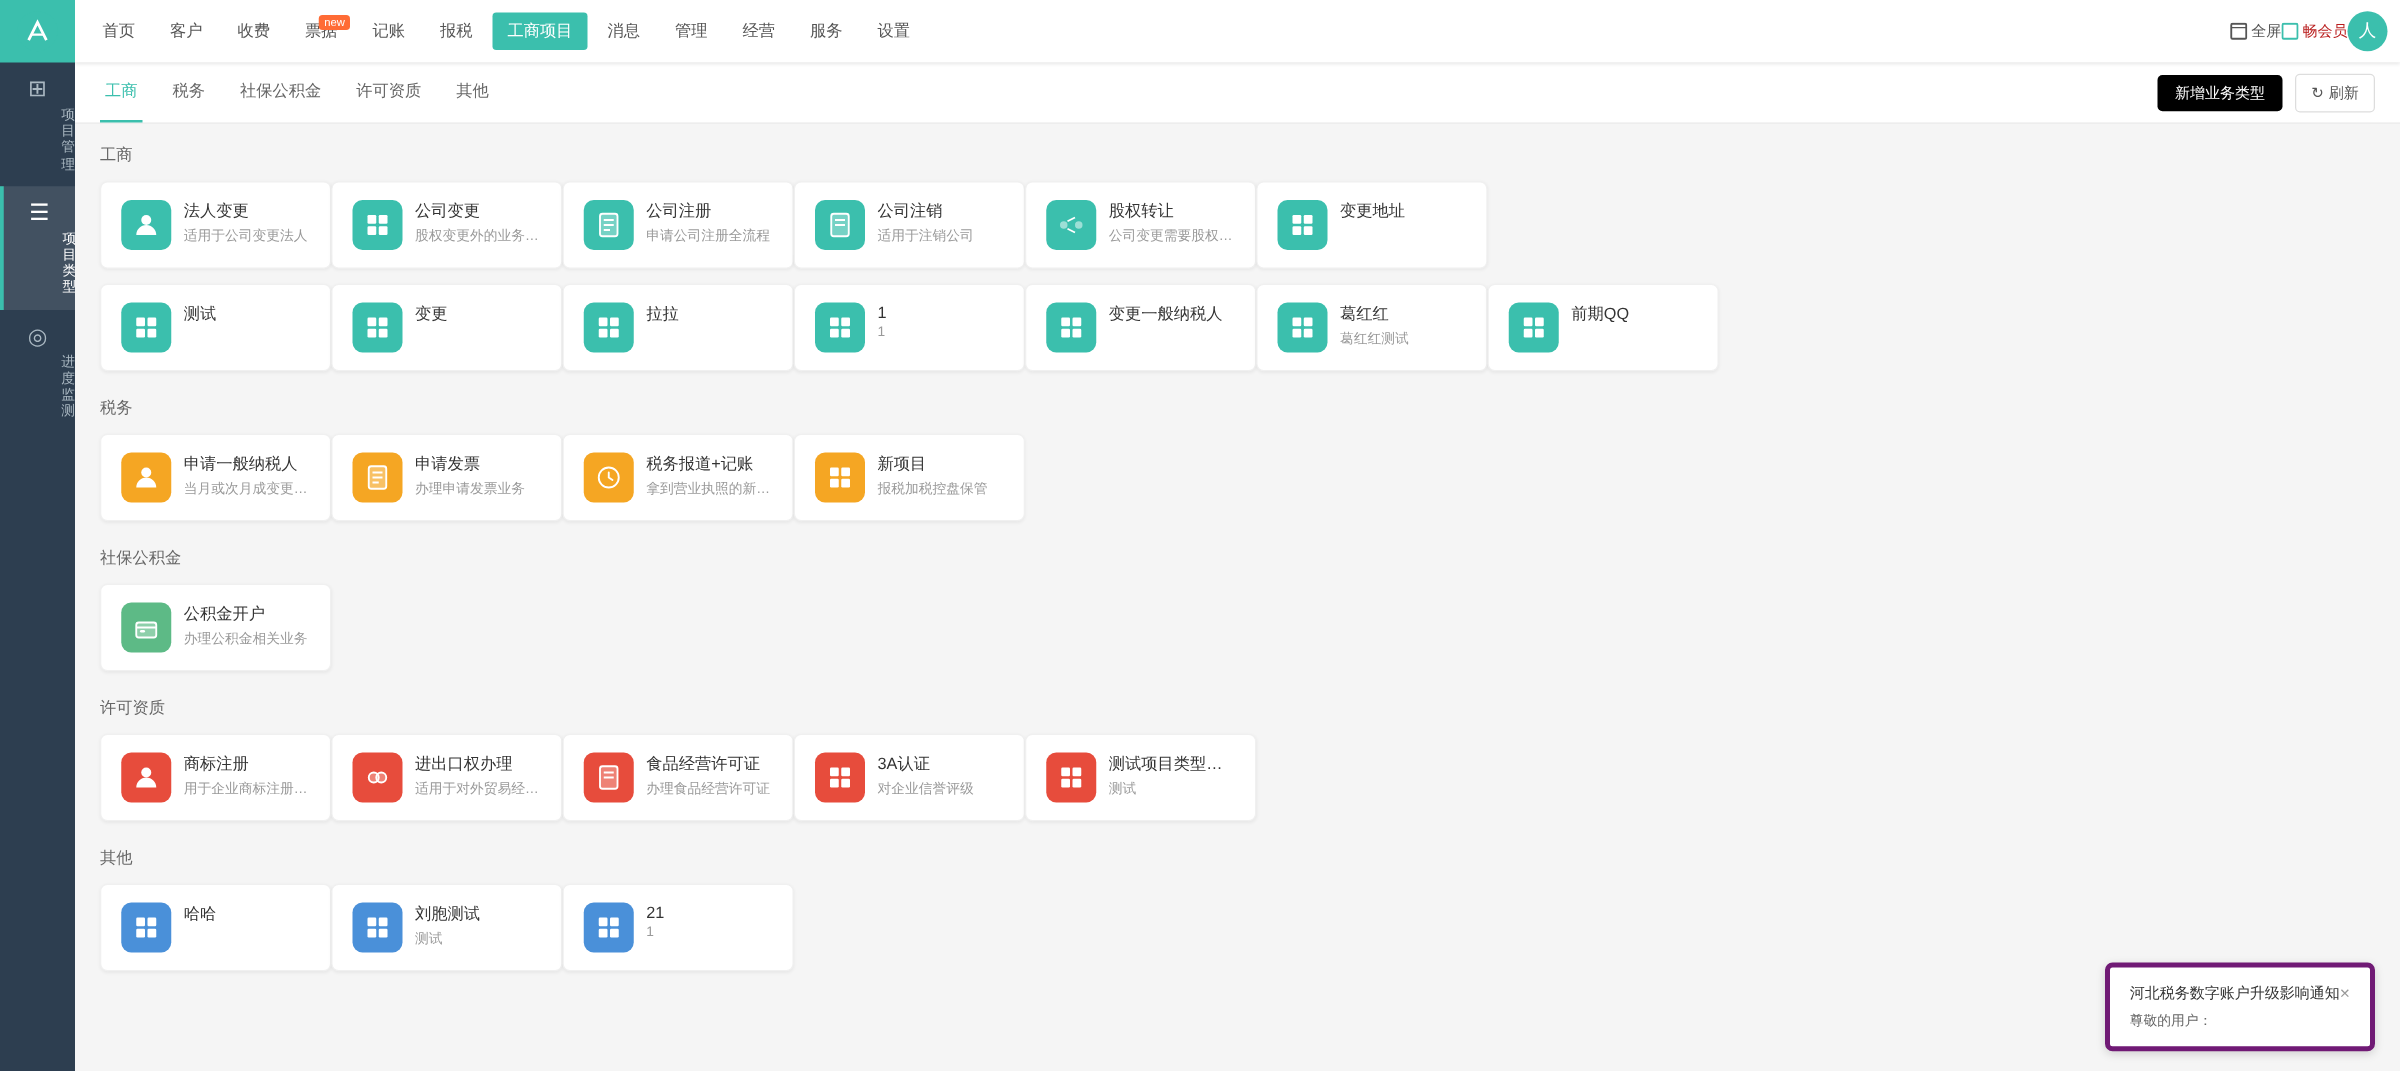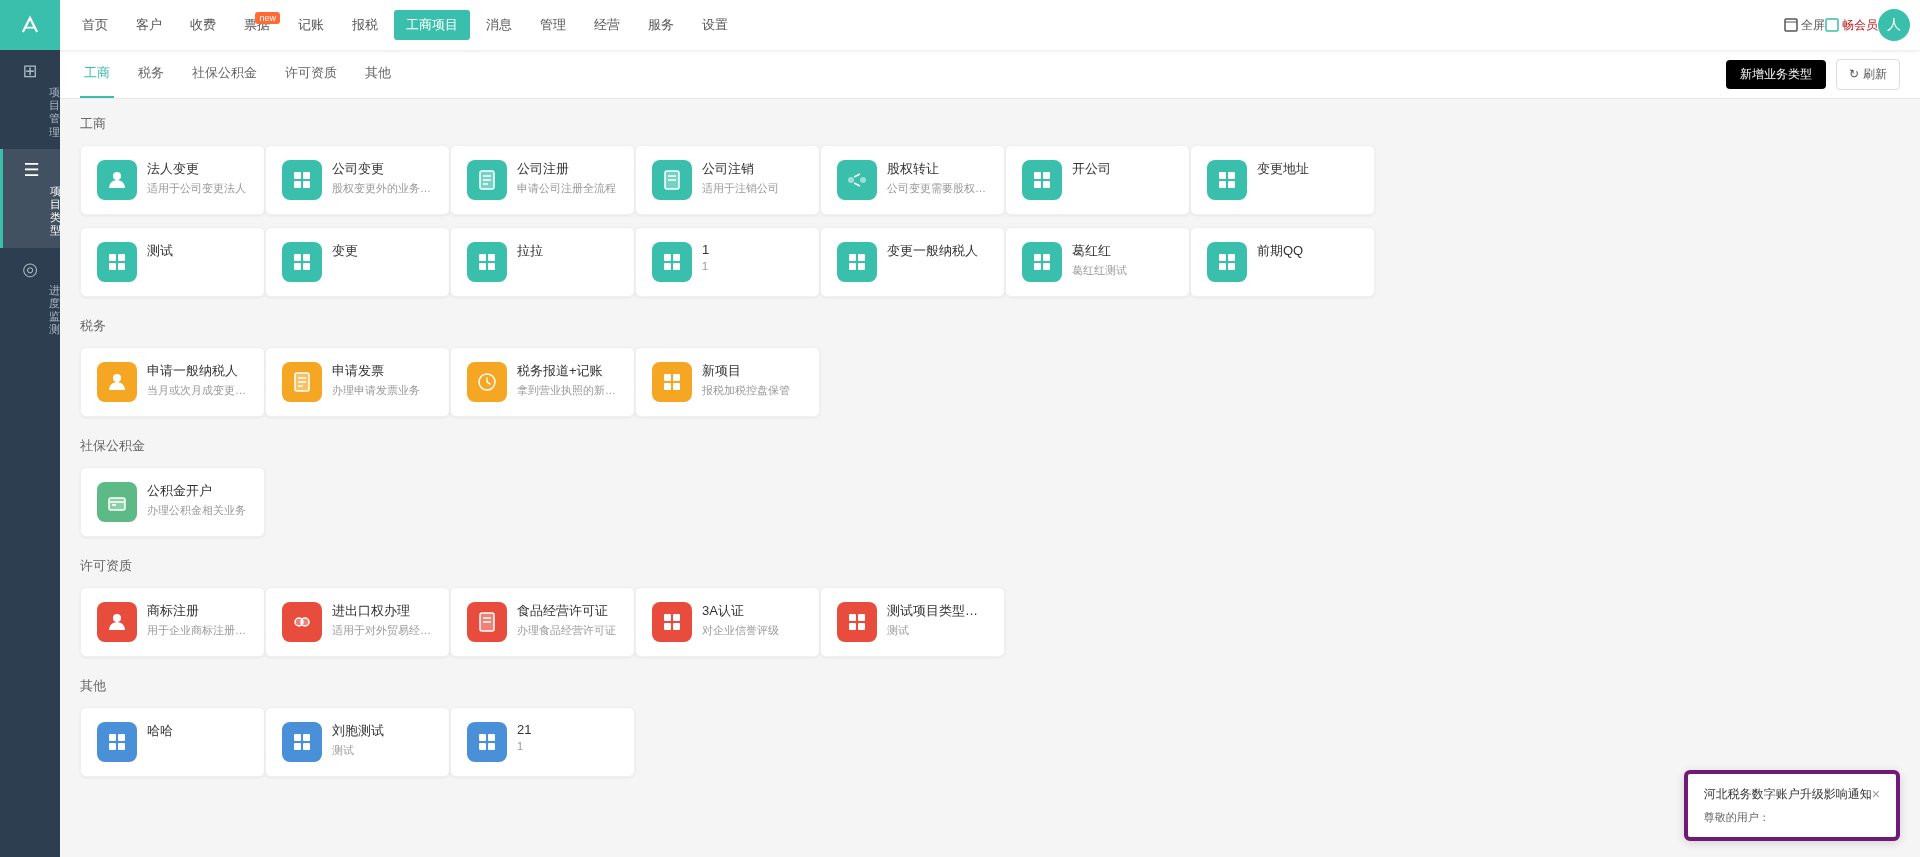--- a/index.html
+++ b/index.html
@@ -397,34 +397,20 @@
         <div class="card">
           <div class="card-icon color-teal">
             <svg width="22" height="22" viewBox="0 0 22 22" fill="white">
                 <rect x="3" y="3" width="7" height="7" rx="1"></rect>
                 <rect x="12" y="3" width="7" height="7" rx="1"></rect>
                 <rect x="3" y="12" width="7" height="7" rx="1"></rect>
                 <rect x="12" y="12" width="7" height="7" rx="1"></rect>
               </svg>
           </div>
           <div class="card-text">
-            <div class="card-title">开公司</div>
-            <div class="card-desc"></div>
-          </div>
-        </div>
-        <div class="card">
-          <div class="card-icon color-teal">
-            <svg width="22" height="22" viewBox="0 0 22 22" fill="white">
-                <rect x="3" y="3" width="7" height="7" rx="1"></rect>
-                <rect x="12" y="3" width="7" height="7" rx="1"></rect>
-                <rect x="3" y="12" width="7" height="7" rx="1"></rect>
-                <rect x="12" y="12" width="7" height="7" rx="1"></rect>
-              </svg>
-          </div>
-          <div class="card-text">
             <div class="card-title">变更地址</div>
             <div class="card-desc"></div>
           </div>
         </div>
       </div>
 
       <div class="cards-grid" style="margin-top:-8px">
         <div class="card">
           <div class="card-icon color-teal">
               <svg width="22" height="22" viewBox="0 0 22 22" fill="white">

